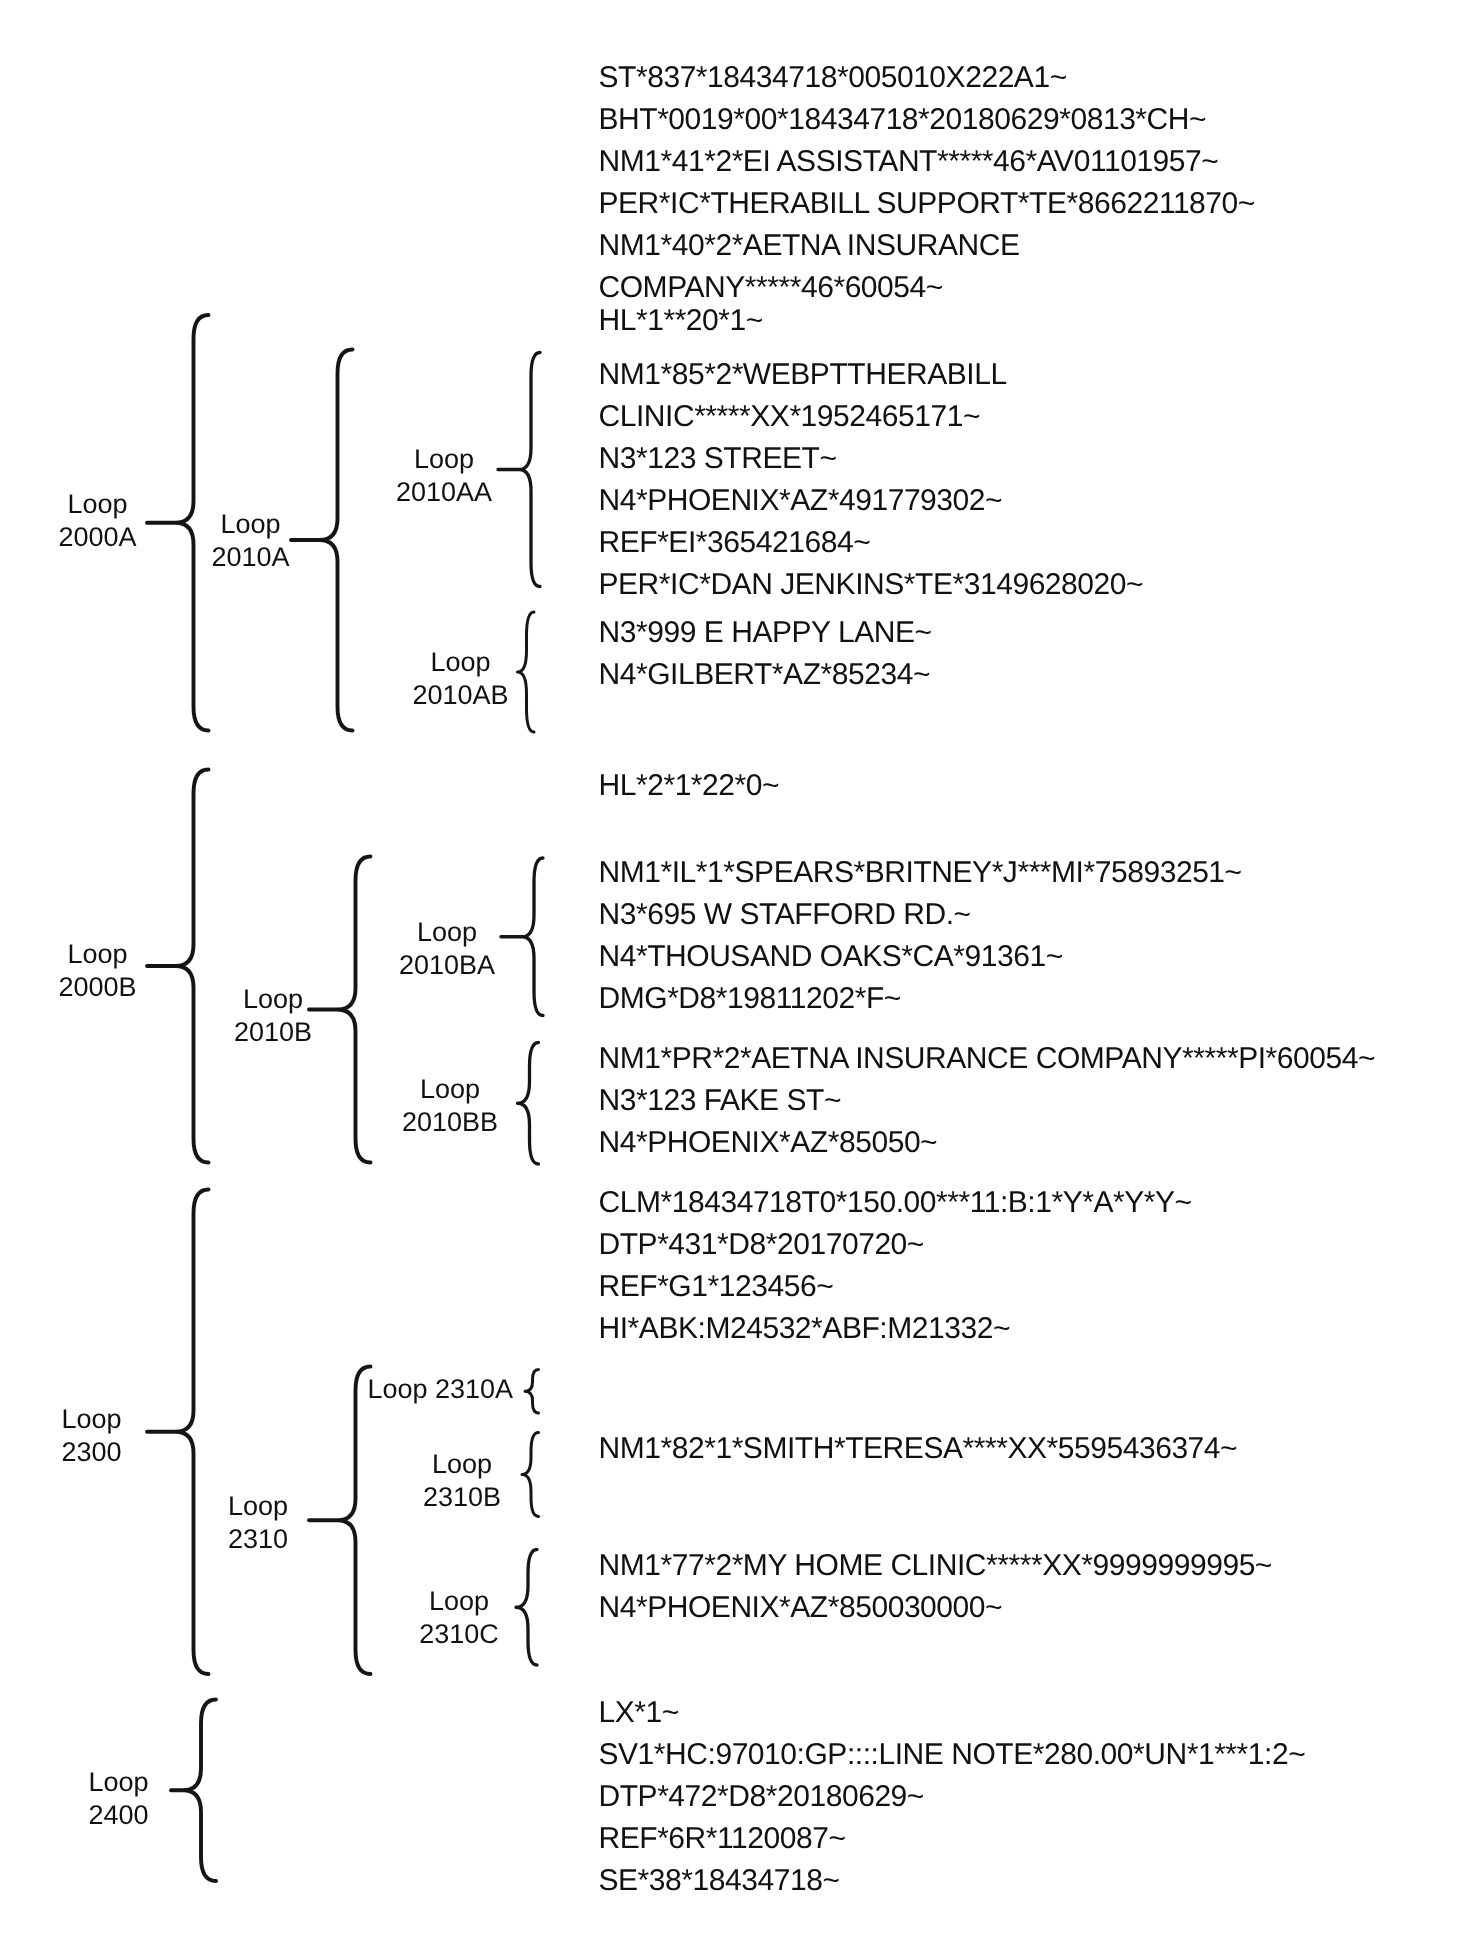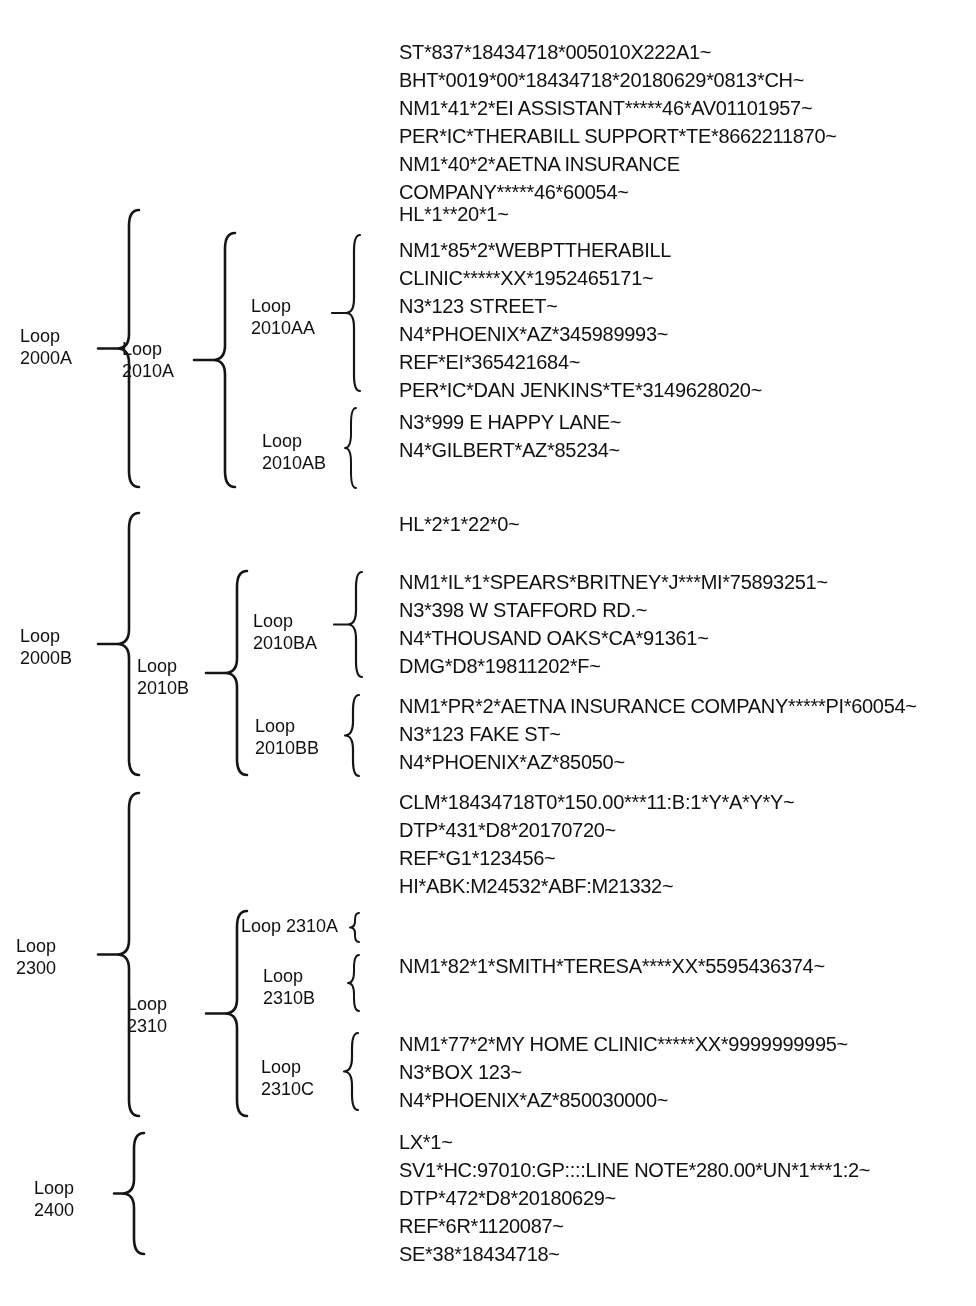--- a/index.html
+++ b/index.html
@@ -17,40 +17,41 @@
     font-size:20px;
     line-height:28px;
     letter-spacing:-0.3px;
     white-space:pre;
     margin-left:27px;
   }
   .loop-label{
     position:absolute;
     font-size:18px;
     line-height:22px;
+    text-align:center;
     white-space:pre;
   }
   svg.brace{position:absolute;overflow:visible;}
   svg.brace path{fill:none;stroke:#151515;stroke-linecap:round;stroke-linejoin:round;}
 </style>
 </head>
 <body>
 
 <div class="canvas">
 
   <div class="edi-block" style="top:38px"><div>ST*837*18434718*005010X222A1~</div><div>BHT*0019*00*18434718*20180629*0813*CH~</div><div>NM1*41*2*EI ASSISTANT*****46*AV01101957~</div><div>PER*IC*THERABILL SUPPORT*TE*8662211870~</div><div>NM1*40*2*AETNA INSURANCE</div><div>COMPANY*****46*60054~</div></div>
   <div class="edi-block" style="top:200px"><div>HL*1**20*1~</div></div>
-  <div class="edi-block" style="top:236px"><div>NM1*85*2*WEBPTTHERABILL</div><div>CLINIC*****XX*1952465171~</div><div>N3*123 STREET~</div><div>N4*PHOENIX*AZ*345989993~</div><div>REF*EI*365421684~</div><div>PER*IC*DAN JENKINS*TE*3149628020~</div></div>
+  <div class="edi-block" style="top:236px"><div>NM1*85*2*WEBPTTHERABILL</div><div>CLINIC*****XX*1952465171~</div><div>N3*123 STREET~</div><div>N4*PHOENIX*AZ*491779302~</div><div>REF*EI*365421684~</div><div>PER*IC*DAN JENKINS*TE*3149628020~</div></div>
   <div class="edi-block" style="top:408px"><div>N3*999 E HAPPY LANE~</div><div>N4*GILBERT*AZ*85234~</div></div>
   <div class="edi-block" style="top:510px"><div>HL*2*1*22*0~</div></div>
-  <div class="edi-block" style="top:568px"><div>NM1*IL*1*SPEARS*BRITNEY*J***MI*75893251~</div><div>N3*398 W STAFFORD RD.~</div><div>N4*THOUSAND OAKS*CA*91361~</div><div>DMG*D8*19811202*F~</div></div>
+  <div class="edi-block" style="top:568px"><div>NM1*IL*1*SPEARS*BRITNEY*J***MI*75893251~</div><div>N3*695 W STAFFORD RD.~</div><div>N4*THOUSAND OAKS*CA*91361~</div><div>DMG*D8*19811202*F~</div></div>
   <div class="edi-block" style="top:692px"><div>NM1*PR*2*AETNA INSURANCE COMPANY*****PI*60054~</div><div>N3*123 FAKE ST~</div><div>N4*PHOENIX*AZ*85050~</div></div>
   <div class="edi-block" style="top:788px"><div>CLM*18434718T0*150.00***11:B:1*Y*A*Y*Y~</div><div>DTP*431*D8*20170720~</div><div>REF*G1*123456~</div><div>HI*ABK:M24532*ABF:M21332~</div></div>
   <div class="edi-block" style="top:952px"><div>NM1*82*1*SMITH*TERESA****XX*5595436374~</div></div>
-  <div class="edi-block" style="top:1030px"><div>NM1*77*2*MY HOME CLINIC*****XX*9999999995~</div><div>N3*BOX 123~</div><div>N4*PHOENIX*AZ*850030000~</div></div>
+  <div class="edi-block" style="top:1030px"><div>NM1*77*2*MY HOME CLINIC*****XX*9999999995~</div><div>N4*PHOENIX*AZ*850030000~</div></div>
   <div class="edi-block" style="top:1128px"><div>LX*1~</div><div>SV1*HC:97010:GP::::LINE NOTE*280.00*UN*1***1:2~</div><div>DTP*472*D8*20180629~</div><div>REF*6R*1120087~</div><div>SE*38*18434718~</div></div>
 
   <div class="loop-label" style="left:20px;top:325px;width:90px">Loop
 2000A</div>
   <div class="loop-label" style="left:122px;top:338px;width:90px">Loop
 2010A</div>
   <div class="loop-label" style="left:251px;top:295px;width:90px">Loop
 2010AA</div>
   <div class="loop-label" style="left:262px;top:430px;width:90px">Loop
 2010AB</div>

